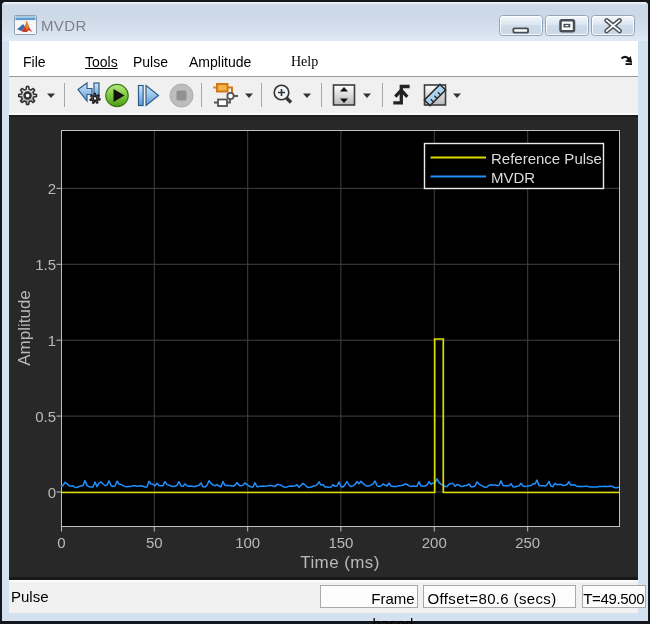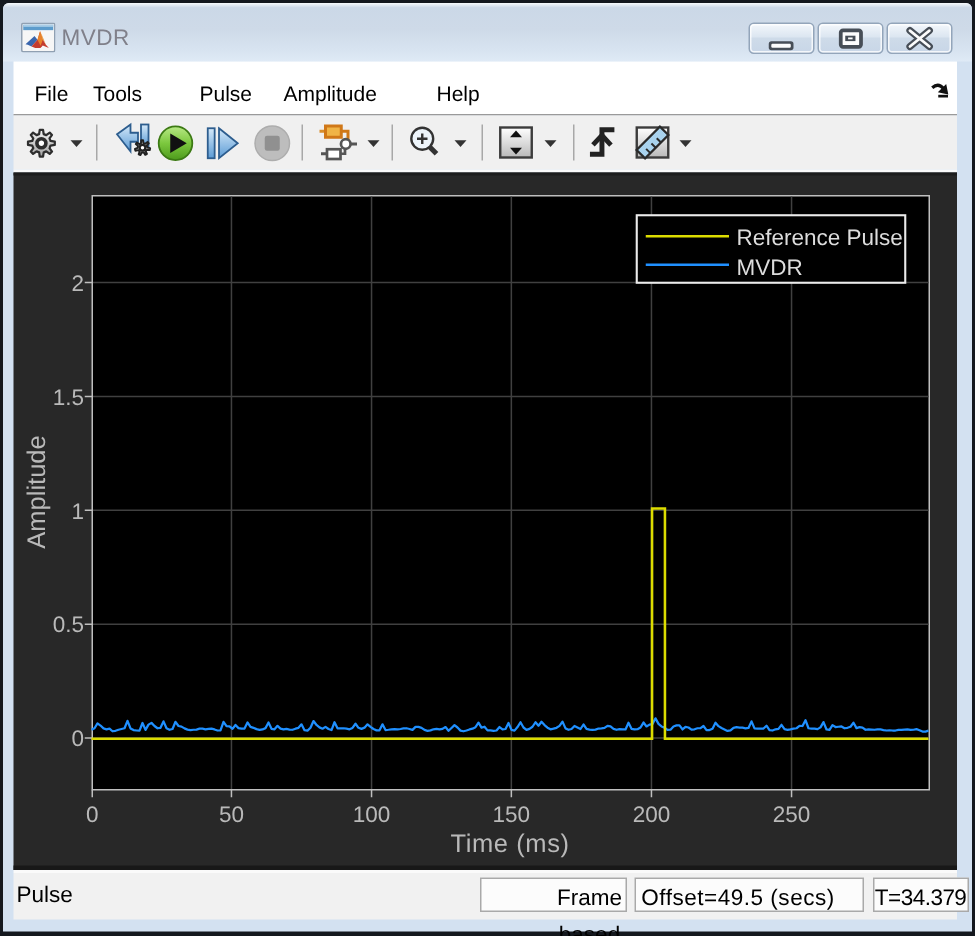--- a/index.html
+++ b/index.html
@@ -55,24 +55,24 @@
   <rect x="66.5" y="10.8" width="6.8" height="3.6" fill="#474e57"></rect>
   <rect x="68.4" y="12" width="3" height="1.2" fill="#fdfdfd"></rect>
 
   <path d="M109.6 7.4 l13 10.6 M122.6 7.4 l-13 10.6" stroke="#474e57" stroke-width="4.7" stroke-linecap="round"></path>
   <path d="M109.6 7.4 l13 10.6 M122.6 7.4 l-13 10.6" stroke="#fcfcfc" stroke-width="1.8" stroke-linecap="round"></path>
 </svg>
 
 <div class="abs" style="left:9px;top:41px;width:629px;height:36px;background:#ffffff;border-bottom:1px solid #9a9a9a;box-sizing:border-box;"></div>
 <div class="abs" style="left:9px;top:41px;width:629px;height:35px;font-size:14px;color:#000;">
   <span class="abs" style="left:14px;top:12.5px;">File</span>
-  <span class="abs" style="left:53px;top:12.5px;">Tools</span>
+  <span class="abs" style="left:76px;top:12.5px;text-decoration:underline;">Tools</span>
   <span class="abs" style="left:124px;top:12.5px;">Pulse</span>
   <span class="abs" style="left:180px;top:12.5px;">Amplitude</span>
-  <span class="abs" style="left:282px;top:12.5px;">Help</span>
+  <span class="abs" style="left:282px;top:12.5px;font-family:Liberation Serif, serif;">Help</span>
 </div>
 
 <svg class="abs" style="left:620px;top:54px;" width="14" height="12" viewBox="0 0 14 12">
   <path d="M1.5 4.5 q4 -3.5 7.5 0.5" fill="none" stroke="#111" stroke-width="2.2"></path>
   <path d="M10.8 2 L12.2 9 L5.2 7.5 Z" fill="#111"></path>
   <rect x="5.5" y="9.2" width="6.5" height="1.8" fill="#111"></rect>
 </svg>
 
 <div class="abs" style="left:9px;top:77px;width:629px;height:36px;background:#f0f0f0;"></div>
 <div class="abs" style="left:9px;top:113px;width:629px;height:2px;background:#fafafa;"></div>
@@ -226,14 +226,14 @@
     <g fill="#dcdcdc" font-size="15px" font-family="Liberation Sans, sans-serif">
       <text x="482" y="48.5">Reference Pulse</text>
       <text x="482" y="68">MVDR</text>
     </g>
   </g>
 </svg>
 
 <div class="abs" style="left:9px;top:582px;width:629px;height:31px;background:#f1f1f1;"></div>
 <div class="abs" style="left:11px;top:588px;font-size:15px;color:#000;">Pulse</div>
 <div class="abs" style="left:320px;top:584.5px;width:98px;height:23.5px;background:#fcfcfc;border:1px solid #a9a9a9;box-sizing:border-box;font-size:15px;color:#000;text-align:center;line-height:25.5px;padding-left:48px;">Frame based</div>
-<div class="abs" style="left:422.5px;top:584.5px;width:153.5px;height:23.5px;background:#fcfcfc;border:1px solid #a9a9a9;box-sizing:border-box;font-size:15px;color:#000;text-align:left;padding-left:4px;letter-spacing:0.35px;line-height:25.5px;">Offset=49.5 (secs)</div>
-<div class="abs" style="left:581.5px;top:584.5px;width:64.5px;height:23.5px;background:#fcfcfc;border:1px solid #a9a9a9;box-sizing:border-box;font-size:15px;color:#000;text-align:center;letter-spacing:-0.35px;line-height:25.5px;">T=34.379</div>
+<div class="abs" style="left:422.5px;top:584.5px;width:153.5px;height:23.5px;background:#fcfcfc;border:1px solid #a9a9a9;box-sizing:border-box;font-size:15px;color:#000;text-align:left;padding-left:4px;letter-spacing:0.35px;line-height:25.5px;">Offset=80.6 (secs)</div>
+<div class="abs" style="left:581.5px;top:584.5px;width:64.5px;height:23.5px;background:#fcfcfc;border:1px solid #a9a9a9;box-sizing:border-box;font-size:15px;color:#000;text-align:center;letter-spacing:-0.35px;line-height:25.5px;">T=49.500</div>
 
 </body></html>

